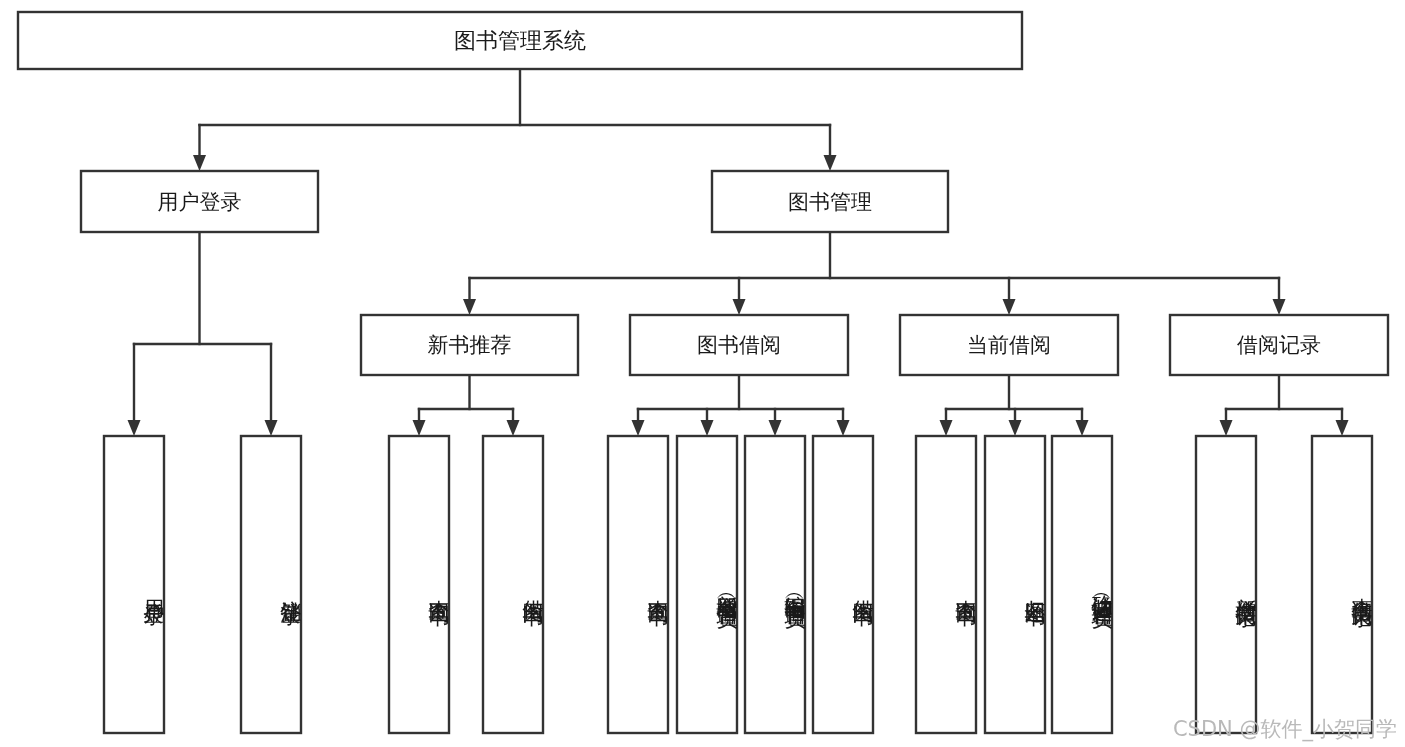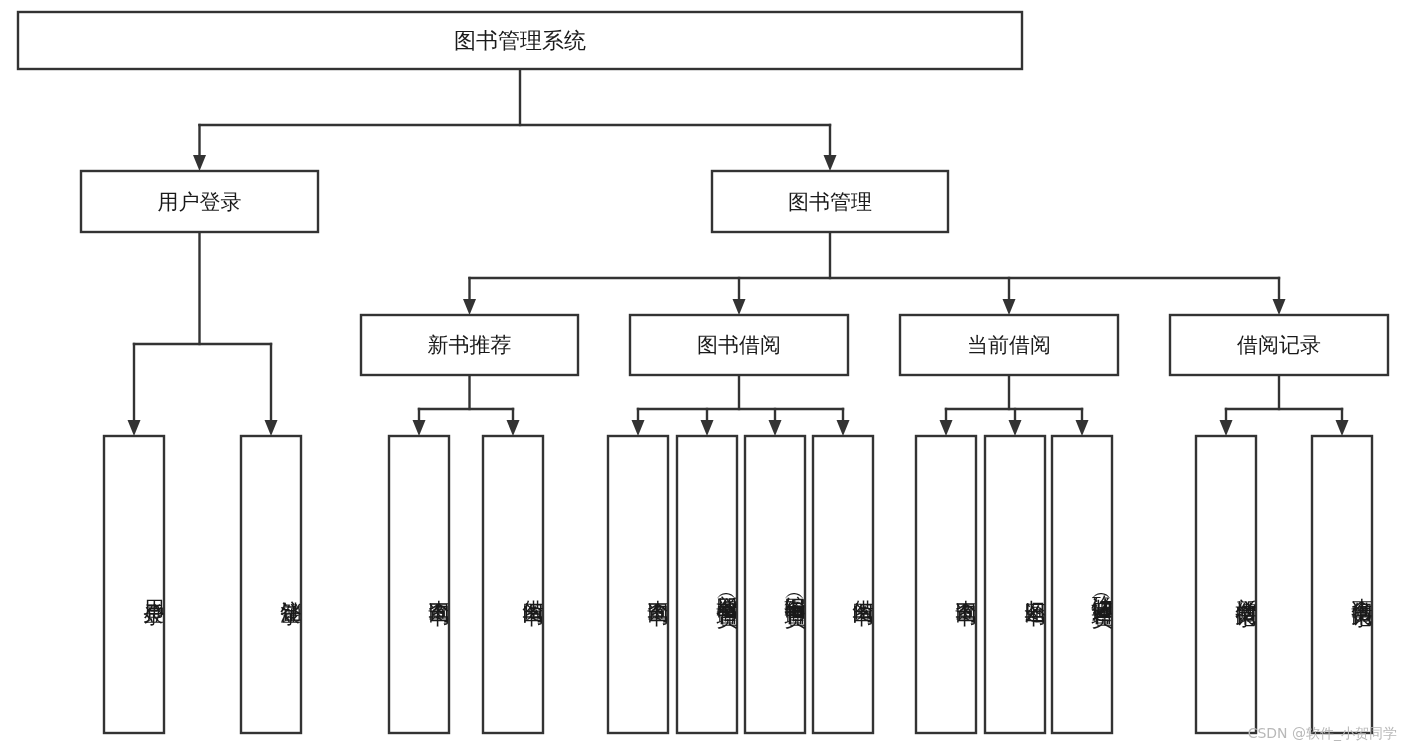--- a/index.html
+++ b/index.html
@@ -71,21 +71,21 @@
     display: flex;
     align-items: flex-start;
     justify-content: center;
     pointer-events: none;
   }
   .watermark {
     position: absolute;
     right: 8px;
     bottom: 4px;
     font-family: "DejaVu Sans", "Liberation Sans", sans-serif;
-    font-size: 14px;
+    font-size: 21px;
     color: #b9b9b9;
     white-space: nowrap;
     user-select: none;
   }
 </style>
 </head>
 <body>
 
 <div id="diagram-root">
 

